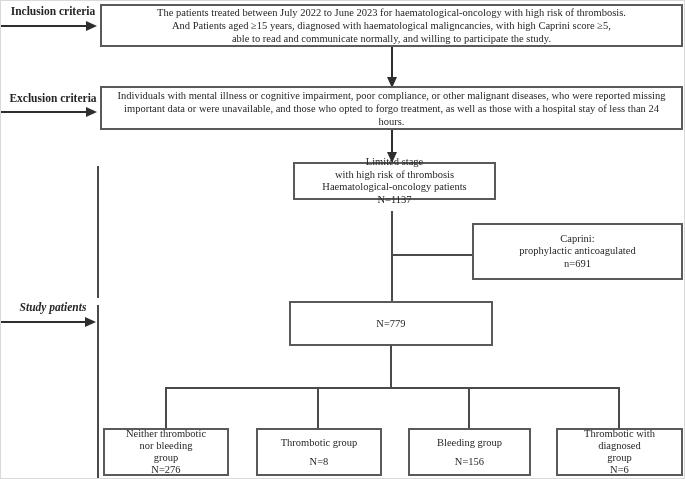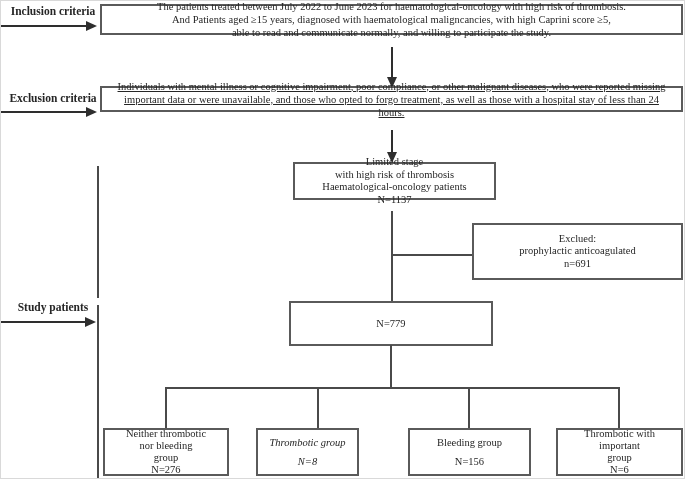--- a/index.html
+++ b/index.html
@@ -39,54 +39,54 @@
 </style>
 </head>
 <body>
 
 <div class="canvas">
 
   <div class="side-label" style="left:6px; top:4px; width:92px;">Inclusion criteria</div>
   <div class="shaft-h" style="left:0; top:24px; width:86px;"></div>
   <div class="tri-right" style="left:85px; top:20px;"></div>
 
-  <div class="box" style="left:99px; top:3px; width:583px; height:31px;">
+  <div class="box" style="left:99px; top:3px; width:583px; height:43px;">
     <span class="ln">The patients treated between July 2022 to June 2023 for haematological-oncology with high risk of thrombosis.</span>
     <span class="ln">And Patients aged ≥15 years, diagnosed with haematological maligncancies, with high Caprini score ≥5,</span>
     <span class="ln">able to read and communicate normally, and willing to participate the study.</span>
   </div>
 
   <div class="shaft-v" style="left:390px; top:46px; height:31px;"></div>
   <div class="tri-down" style="left:386px; top:76px;"></div>
 
   <div class="side-label" style="left:6px; top:91px; width:92px;">Exclusion criteria</div>
   <div class="shaft-h" style="left:0; top:110px; width:86px;"></div>
   <div class="tri-right" style="left:85px; top:106px;"></div>
 
-  <div class="box" style="left:99px; top:85px; width:583px; height:26px;text-decoration:underline;">
+  <div class="box" style="left:99px; top:85px; width:583px; height:44px;">
     <span class="ln">Individuals with mental illness or cognitive impairment, poor compliance, or other malignant diseases, who were reported missing</span>
     <span class="ln">important data or were unavailable, and those who opted to forgo treatment, as well as those with a hospital stay of less than 24</span>
     <span class="ln">hours.</span>
   </div>
 
   <div class="shaft-v" style="left:390px; top:129px; height:23px;"></div>
   <div class="tri-down" style="left:386px; top:151px;"></div>
 
   <div class="box" style="left:292px; top:161px; width:203px; height:38px; line-height:12.5px;">
     <span class="ln">Limited stage</span>
     <span class="ln">with high risk of thrombosis</span>
     <span class="ln">Haematological-oncology patients</span>
     <span class="ln">N=1137</span>
   </div>
 
   <div class="vline" style="left:390px; top:210px; height:90px;"></div>
   <div class="hline" style="left:391px; top:253px; width:80px;"></div>
 
   <div class="box" style="left:471px; top:222px; width:211px; height:57px; line-height:12.5px;">
-    <span class="ln">Exclued:</span>
+    <span class="ln">Caprini:</span>
     <span class="ln">prophylactic anticoagulated</span>
     <span class="ln">n=691</span>
   </div>
 
   <div class="box" style="left:288px; top:300px; width:204px; height:45px;">
     <span class="ln">N=779</span>
   </div>
 
   <div class="vline" style="left:389px; top:344px; height:43px;"></div>
   <div class="hline" style="left:164px; top:386px; width:455px;"></div>
@@ -95,36 +95,36 @@
   <div class="vline" style="left:467px; top:386px; height:41px;"></div>
   <div class="vline" style="left:617px; top:386px; height:41px;"></div>
 
   <div class="box tight" style="left:102px; top:427px; width:126px; height:48px;">
     <span class="ln">Neither thrombotic</span>
     <span class="ln">nor bleeding</span>
     <span class="ln">group</span>
     <span class="ln">N=276</span>
   </div>
 
-  <div class="box spread" style="left:255px; top:427px; width:103px; height:48px;font-style:italic;">
+  <div class="box spread" style="left:255px; top:427px; width:126px; height:48px;">
     <span class="ln">Thrombotic group</span>
     <span class="ln">N=8</span>
   </div>
 
   <div class="box spread" style="left:407px; top:427px; width:123px; height:48px;text-align:right;">
     <span class="ln">Bleeding group</span>
     <span class="ln">N=156</span>
   </div>
 
   <div class="box tight" style="left:555px; top:427px; width:127px; height:48px;">
     <span class="ln">Thrombotic with</span>
-    <span class="ln">important</span>
+    <span class="ln">diagnosed</span>
     <span class="ln">group</span>
     <span class="ln">N=6</span>
   </div>
 
   <div class="vline" style="left:96px; top:165px; height:132px;"></div>
   <div class="vline" style="left:96px; top:304px; height:175px;"></div>
-  <div class="side-label" style="left:12px; top:300px; width:80px;">Study patients</div>
+  <div class="side-label" style="left:12px; top:300px; width:80px;font-style:italic;">Study patients</div>
   <div class="shaft-h" style="left:0; top:320px; width:85px;"></div>
   <div class="tri-right" style="left:84px; top:316px;"></div>
 
 </div>
 
 </body></html>

